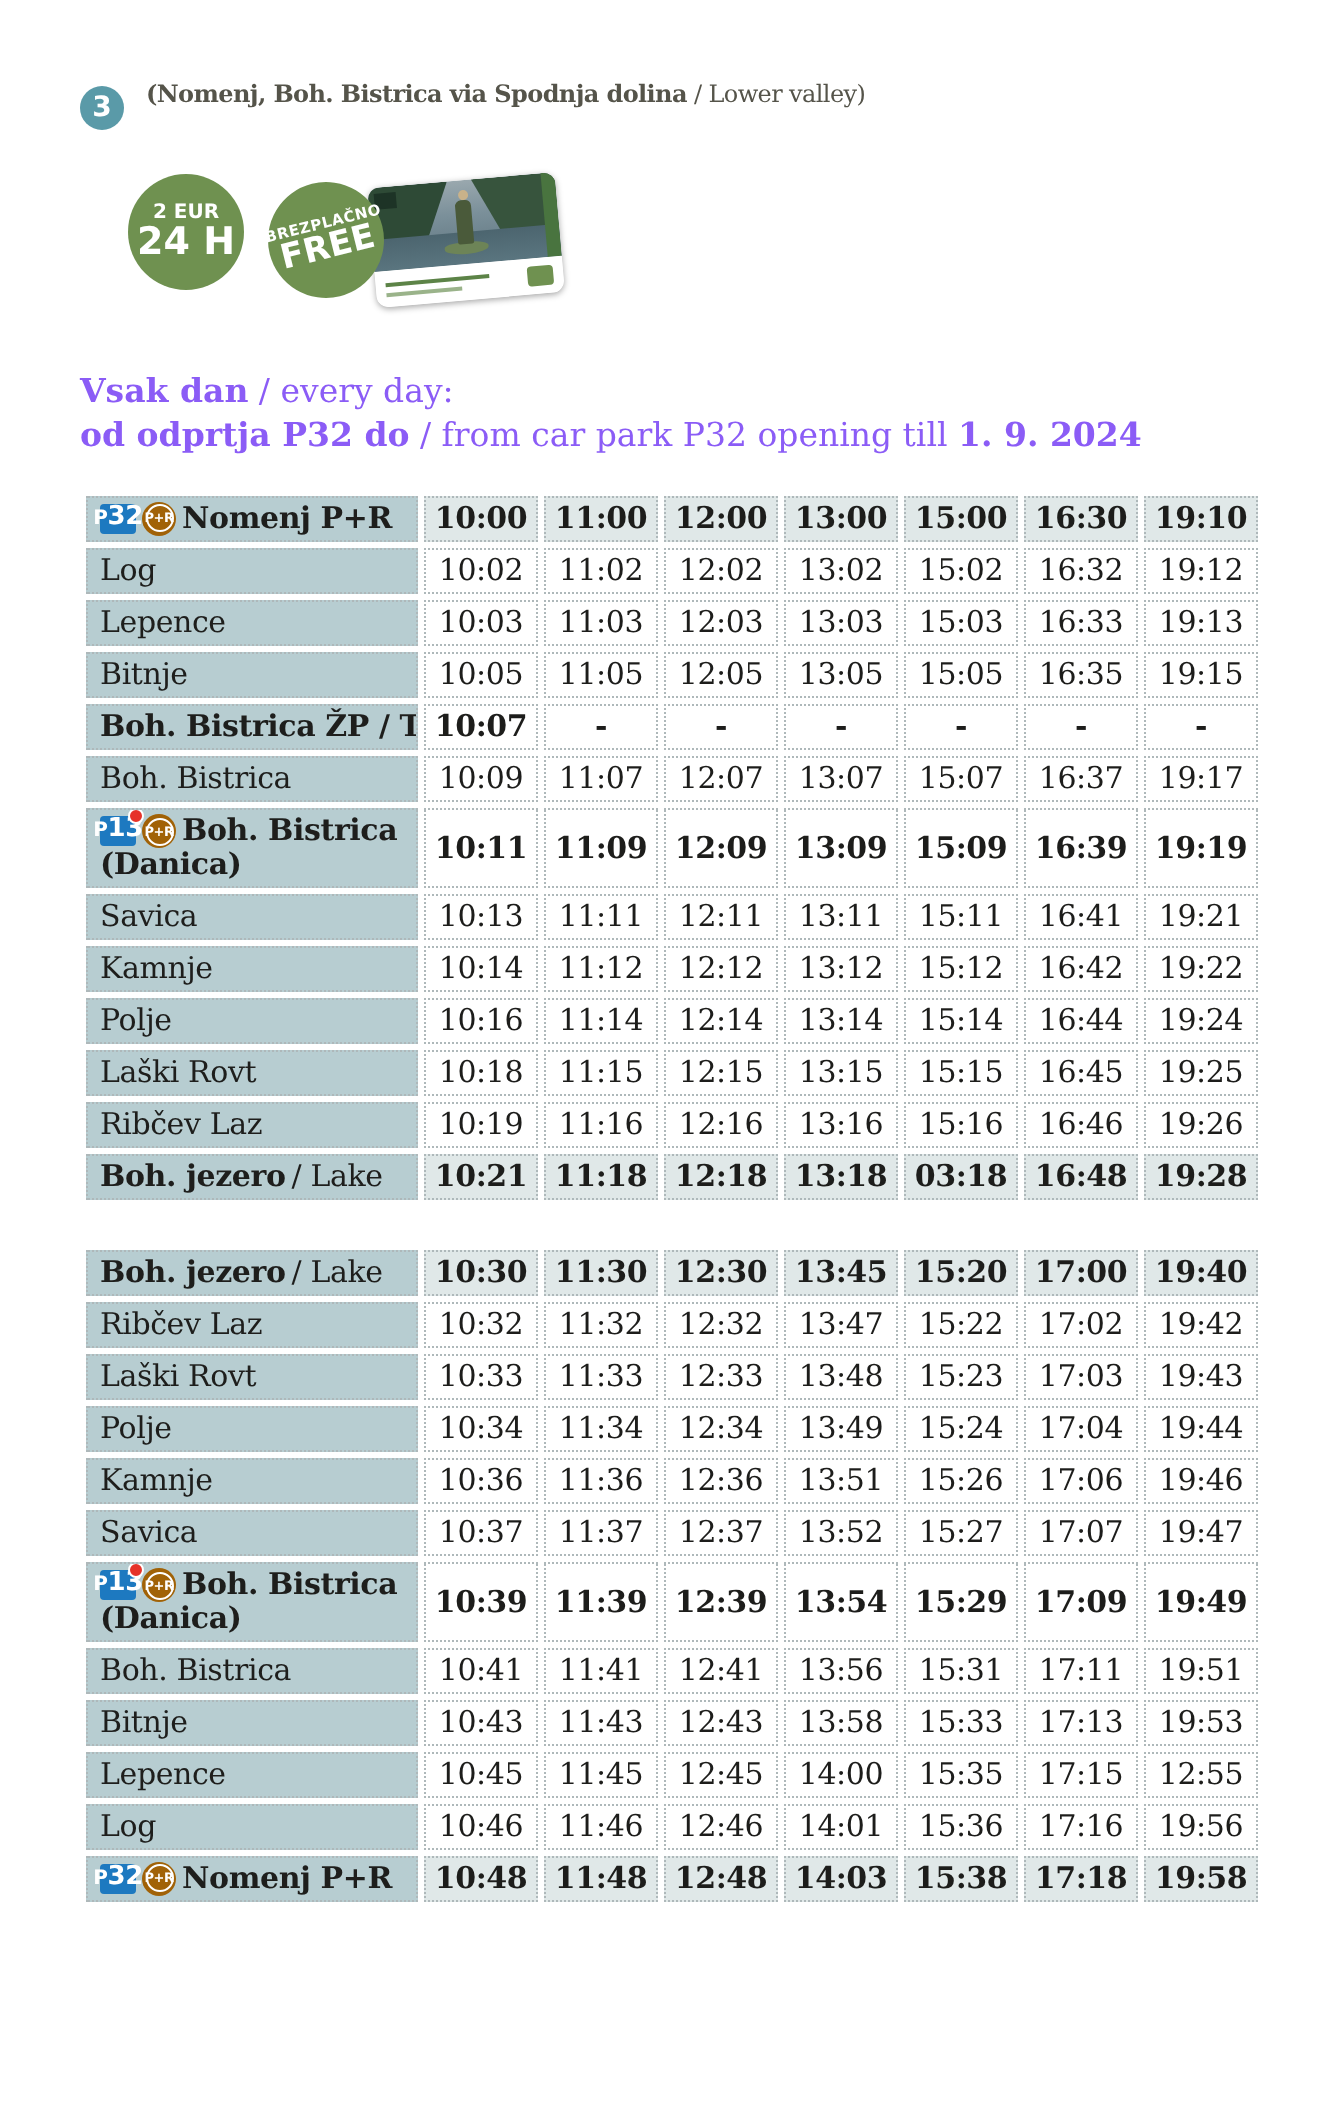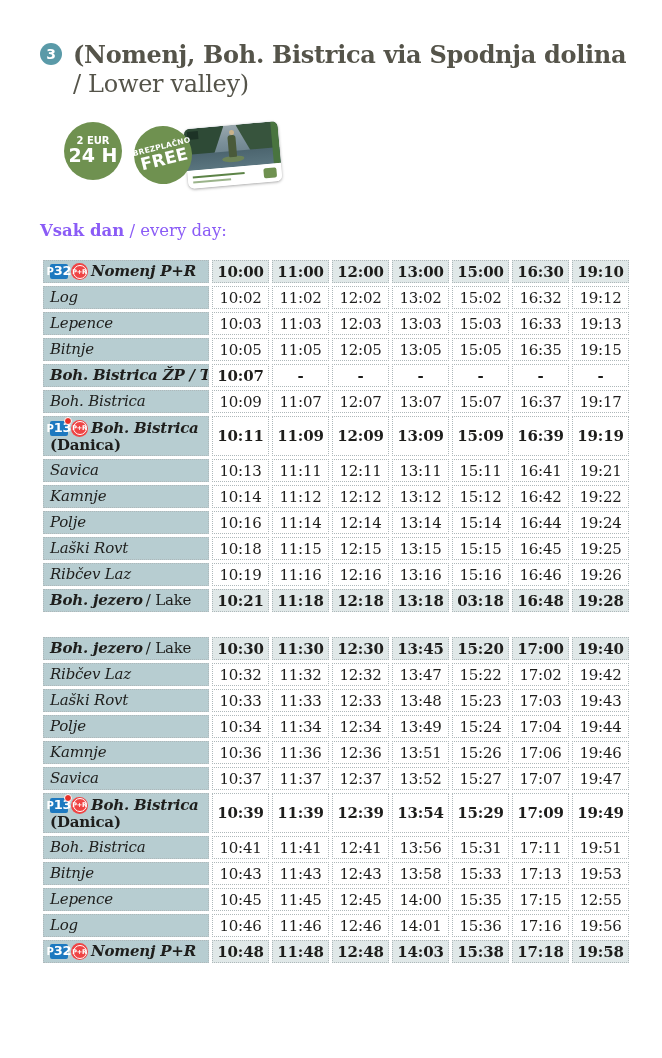--- a/index.html
+++ b/index.html
@@ -20,21 +20,21 @@
     background: #5a9aa8; color: #fff;
     font-family: "DejaVu Sans", sans-serif;
     font-size: 14px; font-weight: bold;
     display: flex; align-items: center; justify-content: center;
     margin-top: 3px; flex: 0 0 auto;
   }
   .title-block { line-height: 1.22; letter-spacing: -0.3px; }
   .title { font-size: 22px; color: #55544a; }
   .title .sl { font-weight: bold; }
   .title .en { font-weight: normal; }
-  .subtitle { font-size: 24px; color: #55544a; }
+  .subtitle { font-size: 12px; color: #55544a; }
   .subtitle .sl { font-weight: bold; }
   .subtitle .en { font-weight: normal; }
 
   
   .badge-row { display: flex; align-items: flex-start; margin: 22px 0 0 24px; height: 72px; }
   .g-circle {
     width: 58px; height: 58px; border-radius: 50%;
     background: #6f9150; color: #fff; text-align: center;
     display: flex; flex-direction: column; justify-content: center;
     font-family: "DejaVu Sans", sans-serif; flex: 0 0 auto;
@@ -96,41 +96,41 @@
     background: #b7cdd1; color: #1e1e1c;
     padding: 1px 3px 1px 6px; white-space: nowrap; overflow: hidden;
   }
   td.station .en { font-weight: normal; }
   td.time { text-align: center; background: #ffffff; color: #1d1d1b; }
   tr.bold td { font-weight: bold; }
   tr.shade td.time { background: #e0e8e8; }
   tr.tall td { height: 40px; }
   .st-line2 { line-height: 1.05; }
   .st-line1 { line-height: 1.25; display: flex; align-items: center; gap: 3px; }
-  .st-plain { display: inline; font-style: italic; }
+  .st-plain { display: inline; }
 
   
   .psq {
     display: inline-flex; align-items: baseline; justify-content: center;
     width: 18px; height: 15px; border-radius: 2px;
     background: #1d79c0; color: #fff; flex: 0 0 auto;
     font-family: "DejaVu Sans", sans-serif; font-weight: bold;
     position: relative; line-height: 14px;
   }
   .psq .ltr { font-size: 10px; }
   .psq .sub { font-size: 13px; }
   .pdot {
     position: absolute; top: -4px; right: -4px;
     width: 8px; height: 8px; border-radius: 50%;
     background: #e63229; border: 1px solid #fff;
   }
   .prc {
     display: inline-flex; align-items: center; justify-content: center;
     width: 17px; height: 17px; border-radius: 50%;
-    background: #ef4444; color: #fff; flex: 0 0 auto;
+    background: #a16207; color: #fff; flex: 0 0 auto;
     font-family: "DejaVu Sans", sans-serif; font-weight: bold; font-size: 6.5px;
     position: relative;
   }
   .prc::before { content: ""; position: absolute; inset: 1.5px;
     border: 1px solid #fff; border-radius: 50%; }
 </style>
 </head>
 <body>
 
 <div class="page">
@@ -164,20 +164,21 @@
       <div class="card-strip"></div>
       <div class="card-bottom"></div>
       <div class="card-line1"></div>
       <div class="card-line2"></div>
       <div class="card-chip"></div>
     </div>
   </div>
 
   <div class="validity">
     <div><span class="sl">Vsak dan</span><span class="en"> / every day:</span></div>
+    <div><span class="sl">od odprtja P32 do</span><span class="en"> / from car park P32 opening till </span><span class="date">1. 9. 2024</span></div>
   </div>
 
   <div class="tables" id="tables">
       <table class="tt">
         <colgroup>
           <col class="c-station">
           <col>
           <col>
           <col>
           <col>

